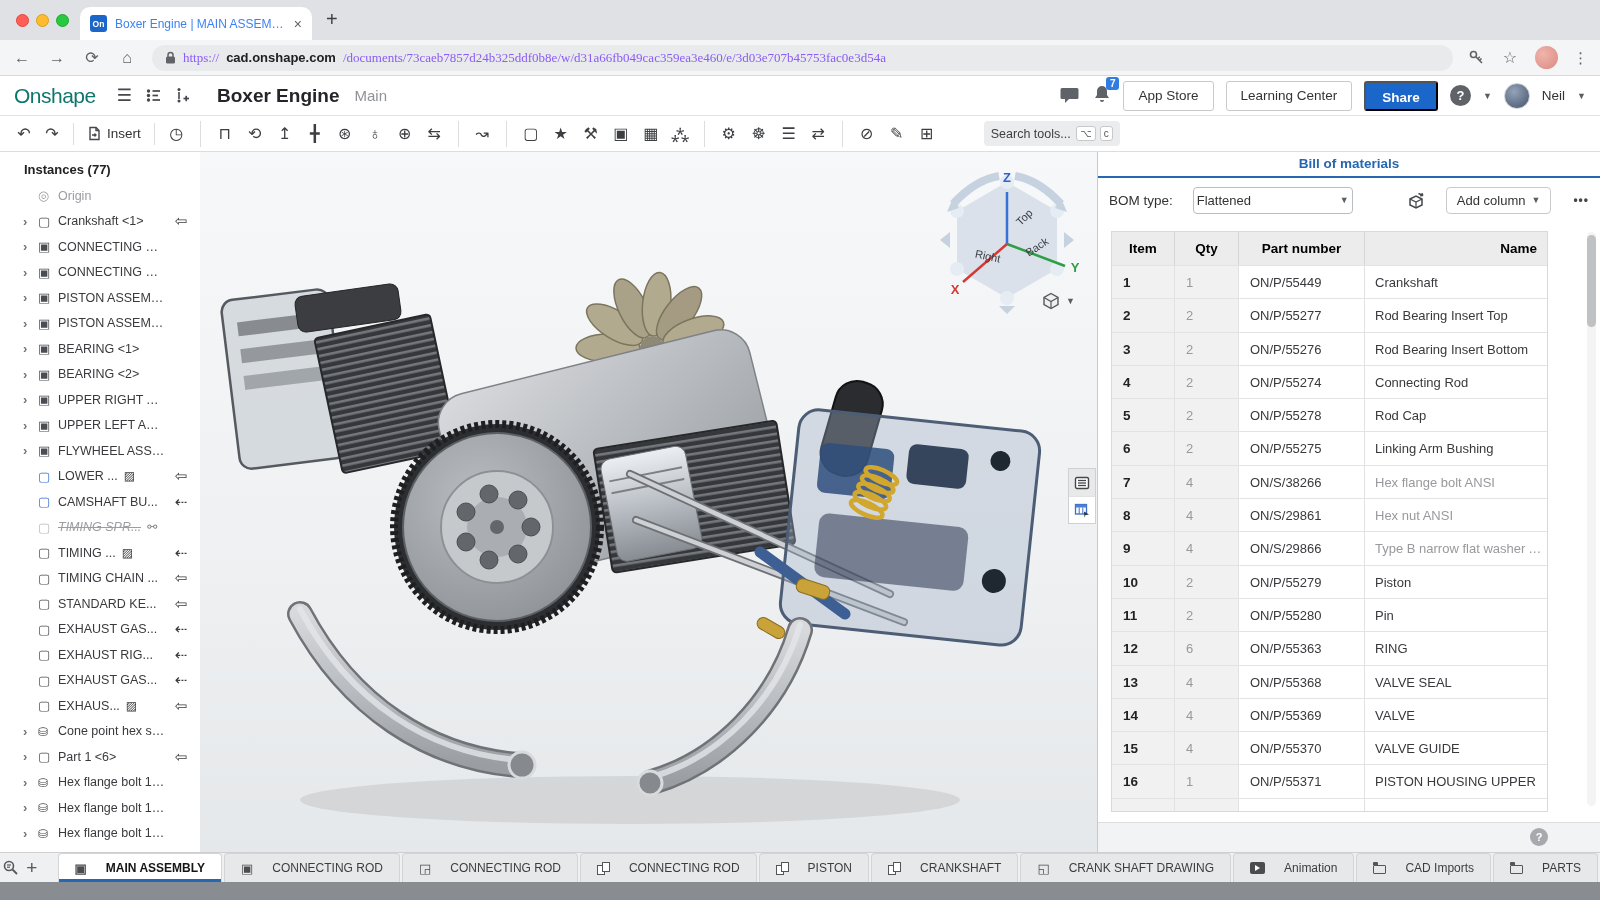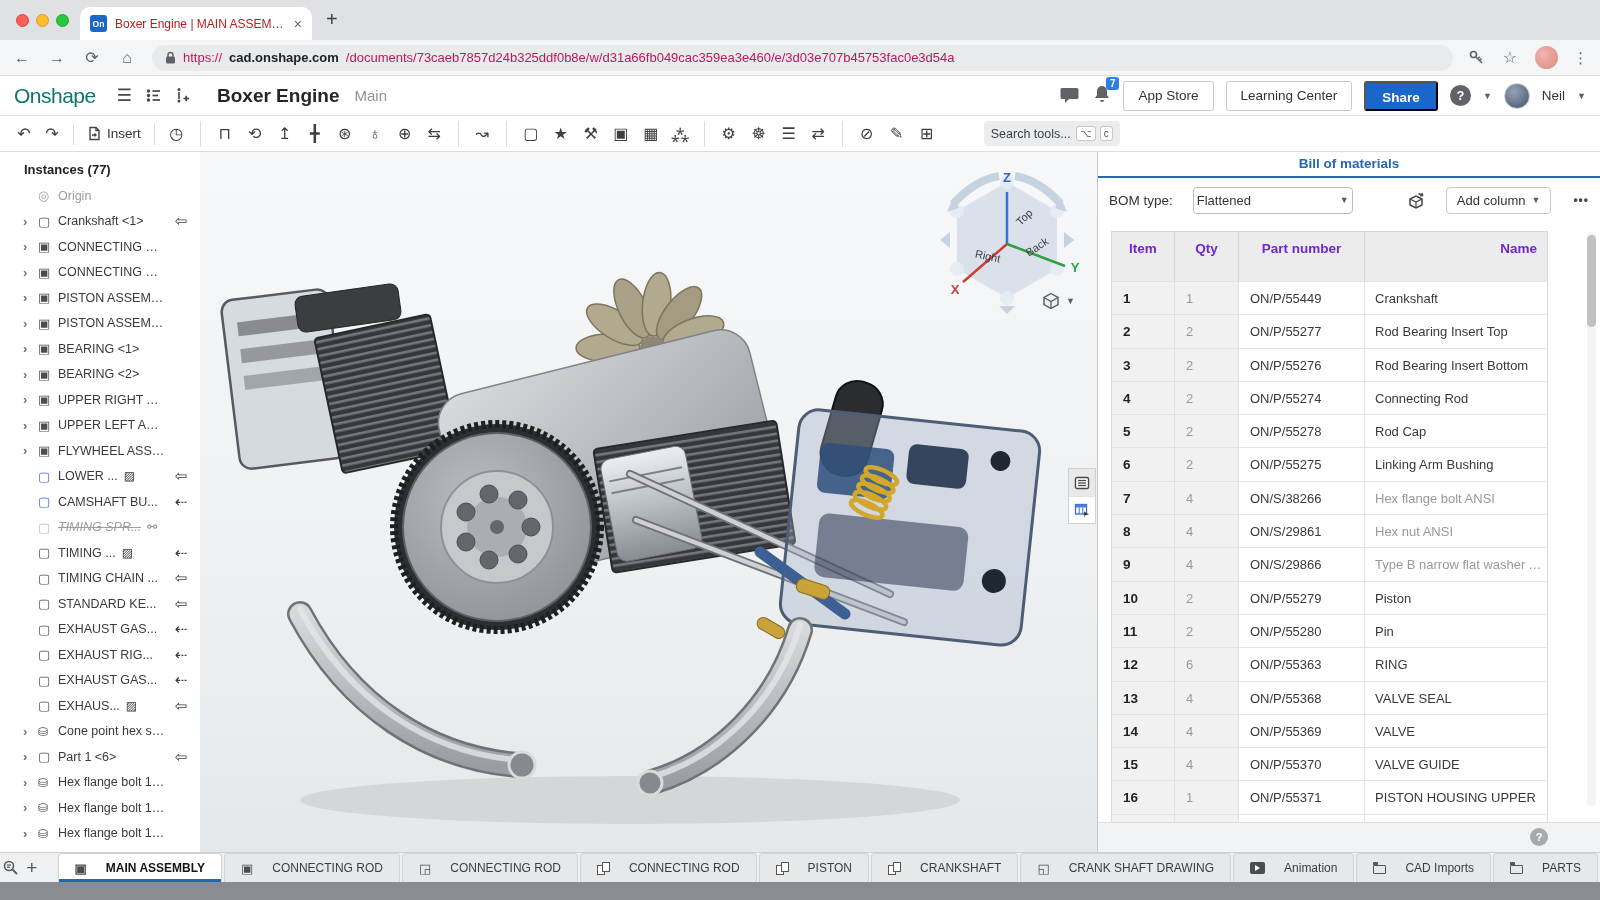--- a/index.html
+++ b/index.html
@@ -8,27 +8,27 @@
   .screen { position:relative; width:1600px; height:900px; overflow:hidden; background:#fff; }
 
   
   .tabstrip { position:absolute; left:0; top:0; width:1600px; height:40px; background:#dfe1e5; }
   .tl { position:absolute; top:14px; width:13px; height:13px; border-radius:50%; }
   .tl.red { left:16px; background:#ff5f57; border:0.5px solid #e0443e; }
   .tl.yellow { left:36px; background:#febc2e; border:0.5px solid #d89e24; }
   .tl.green { left:56px; background:#28c840; border:0.5px solid #1aab29; }
   .btab { position:absolute; left:80px; top:7px; width:232px; height:33px; background:#fff; border-radius:10px 10px 0 0; display:flex; align-items:center; padding:0 10px; gap:8px; }
   .favicon { width:17px; height:17px; border-radius:3px; background:#1a66c9; color:#fff; font-size:8.5px; font-weight:700; display:flex; align-items:center; justify-content:center; flex:none; }
-  .btab-title { flex:1; font-size:12px; color:#b91c1c; white-space:nowrap; overflow:hidden; text-overflow:ellipsis; }
+  .btab-title { flex:1; font-size:12px; color:#3b82f6; white-space:nowrap; overflow:hidden; text-overflow:ellipsis; }
   .btab-close { font-size:14px; color:#5f6368; flex:none; cursor:default; }
   .newtab { position:absolute; left:326px; top:8px; font-size:20px; color:#3c4043; }
   .addressbar { position:absolute; left:0; top:40px; width:1600px; height:36px; background:#f4f5f6; border-bottom:1px solid #d8d9db; display:flex; align-items:center; padding:0 12px; gap:15px; }
   .nav-ic { font-size:16px; color:#5f6368; width:20px; text-align:center; }
   .urlpill { flex:1; height:26px; background:#e8eaec; border-radius:13px; display:flex; align-items:center; padding:0 13px; gap:7px; font-size:13px; overflow:hidden; }
-  .url-scheme, .url-rest { color:#be185d; }
+  .url-scheme, .url-rest { color:#8b5cf6;font-family:Liberation Serif, serif; }
   .url-host { color:#202124; font-weight:700; }
   .url-rest { white-space:nowrap; overflow:hidden; text-overflow:ellipsis; }
   .abar-right { display:flex; align-items:center; gap:15px; }
   .avatar-chrome { width:23px; height:23px; border-radius:50%; background:radial-gradient(circle at 35% 35%, #f0b4ac, #d98a80); }
   .kebab { font-size:15px; color:#5f6368; }
 
   
   .osh-header { position:absolute; left:0; top:76px; width:1600px; height:40px; background:#fff; border-bottom:1px solid #e3e3e5; display:flex; align-items:center; padding:0 14px; gap:13px; }
   .osh-logo { font-size:21px; font-weight:400; color:#0f766e; letter-spacing:-0.5px; margin-right:8px; }
   .hdr-ic { color:#44474b; font-size:17px; }
@@ -97,21 +97,21 @@
   .bom { position:absolute; right:0; top:0; width:503px; height:700px; background:#fff; border-left:1px solid #c9c9c9; }
   .bom-title { height:26px; line-height:24px; text-align:center; color:#2567b0; font-size:13.5px; font-weight:700; border-bottom:2px solid #2567b0; }
   .bom-controls { height:44px; display:flex; align-items:center; padding:0 11px; gap:20px; }
   .bom-type-label { font-size:13.5px; color:#333; }
   .bom-select { width:160px; height:27px; border:1px solid #b9bcc0; border-radius:4px; display:flex; align-items:center; padding:0 3px; font-size:13px; color:#333; }
   .bom-select .caret { margin-left:auto; }
   .bom-export { margin-left:auto; }
   .btn-addcol { height:27px; border:1px solid #c9cacc; border-radius:4px; background:#fff; padding:0 10px; font-size:13px; color:#333; display:flex; align-items:center; gap:6px; }
   .dots { font-size:12px; font-weight:700; color:#44474b; letter-spacing:1px; margin-left:2px; }
   .bom-table { position:absolute; left:13px; top:79px; width:437px; border:1px solid #d9d9d9; font-size:13px; }
-  .thead { display:grid; grid-template-columns:63px 64px 126px 182px; background:#ececec; height:49px; line-height:33px; font-weight:700; font-size:13.5px; color:#6d28d9; }
+  .thead { display:grid; grid-template-columns:63px 64px 126px 182px; background:#ececec; height:33px; line-height:33px; font-weight:700; font-size:13.5px; color:#000000; }
   .thead > div { border-right:1px solid #d6d6d6; text-align:center; }
   .thead > div:last-child { border-right:none; text-align:right; padding-right:10px; }
   .trow { display:grid; grid-template-columns:63px 64px 126px 182px; height:33.3px; line-height:33.3px; border-top:1px solid #e3e3e3; background:#fff; }
   .trow > div { border-right:1px solid #e2e2e2; overflow:hidden; white-space:nowrap; }
   .trow > div:last-child { border-right:none; }
   .c-item { background:#f1f1f2; font-weight:700; color:#222; padding-left:11px; font-size:13.5px; }
   .c-qty { background:#f1f1f2; color:#98999c; padding-left:11px; }
   .c-part { color:#38393c; padding-left:11px; }
   .c-name { color:#38393c; padding-left:10px; text-overflow:ellipsis; }
   .c-name.std { color:#98999c; }

